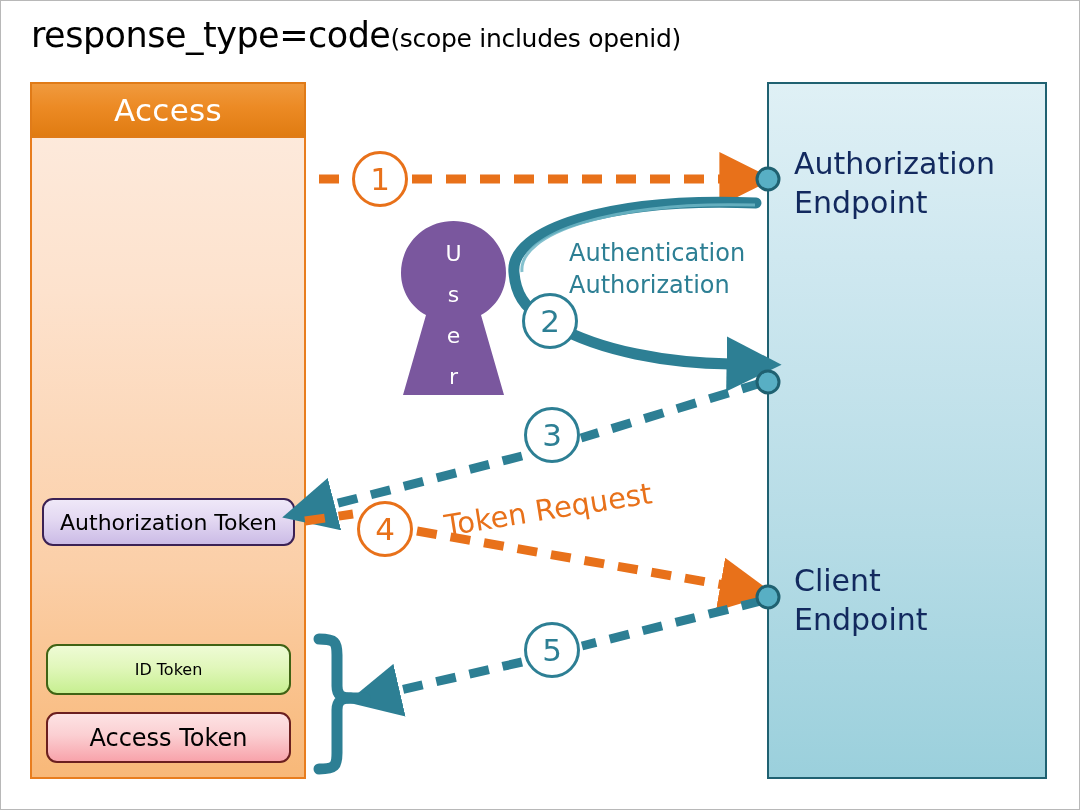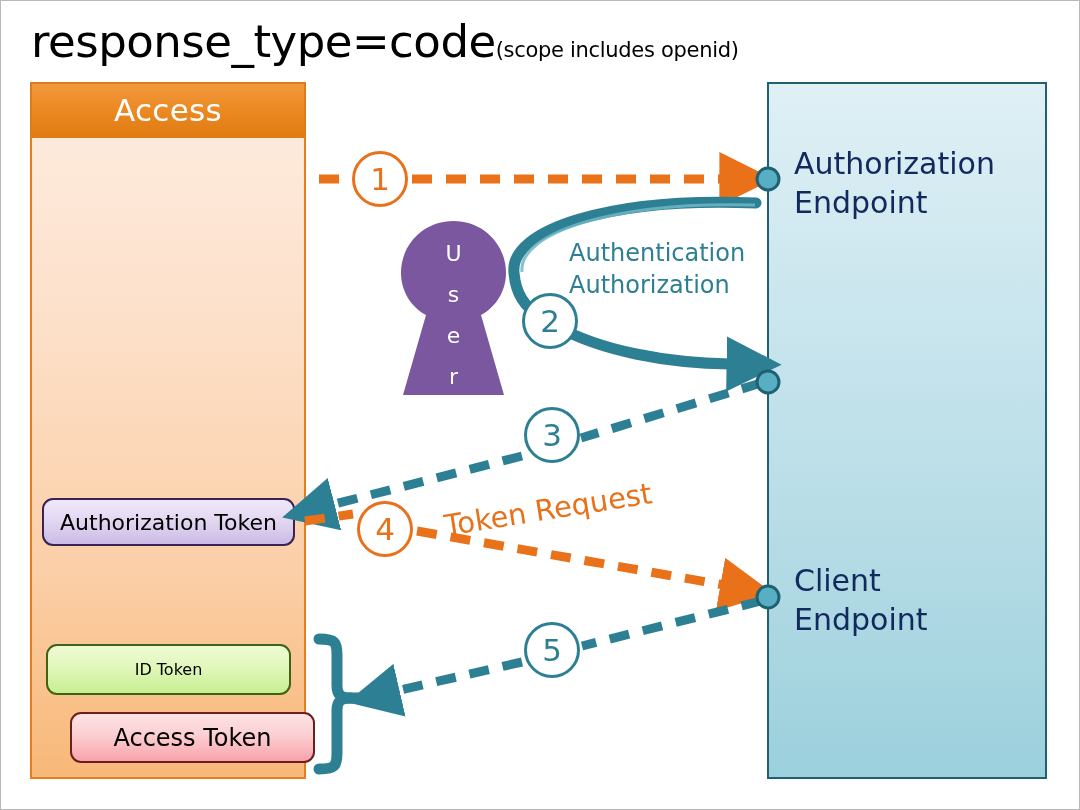--- a/index.html
+++ b/index.html
@@ -21,25 +21,25 @@
   }
   .abs { position: absolute; }
 
   
   #title {
     left: 30px; top: 14px;
     white-space: nowrap;
     color: #000000;
   }
   #title .main {
-    font-size: 45px;
+    font-size: 35px;
     letter-spacing: -0.5px;
   }
   #title .sub {
-    font-size: 21px;
+    font-size: 25px;
     letter-spacing: -0.3px;
   }
 
   
   #client-box {
     left: 29px; top: 81px;
     width: 276px; height: 697px;
     border: 2px solid #E87D1E;
     box-sizing: border-box;
     background: linear-gradient(to bottom, #fdece0 0%, #fde2cd 30%, #fbcfa8 70%, #f8b878 100%);
@@ -101,21 +101,20 @@
     left: 45px; top: 643px; width: 245px; height: 51px;
     border: 2px solid #3f6314;
     background: linear-gradient(to bottom, #eefbd5 0%, #e1f7bb 45%, #c7ef91 100%);
     font-size: 16px;
   }
   #access-token-box {
     left: 45px; top: 711px; width: 245px; height: 51px;
     border: 2px solid #6b1f1f;
     background: linear-gradient(to bottom, #fde3e4 0%, #fbcfd2 45%, #f8a3ab 100%);
     font-size: 24px;
-    margin-left: 24px;
   }
 
   
   #user-figure { left: 390px; top: 218px; width: 125px; height: 180px; }
   #user-label {
     left: 390px; top: 232px; width: 125px;
     color: #ffffff; font-size: 22px; line-height: 41px;
     text-align: center;
   }
   #user-label span { display: block; }

